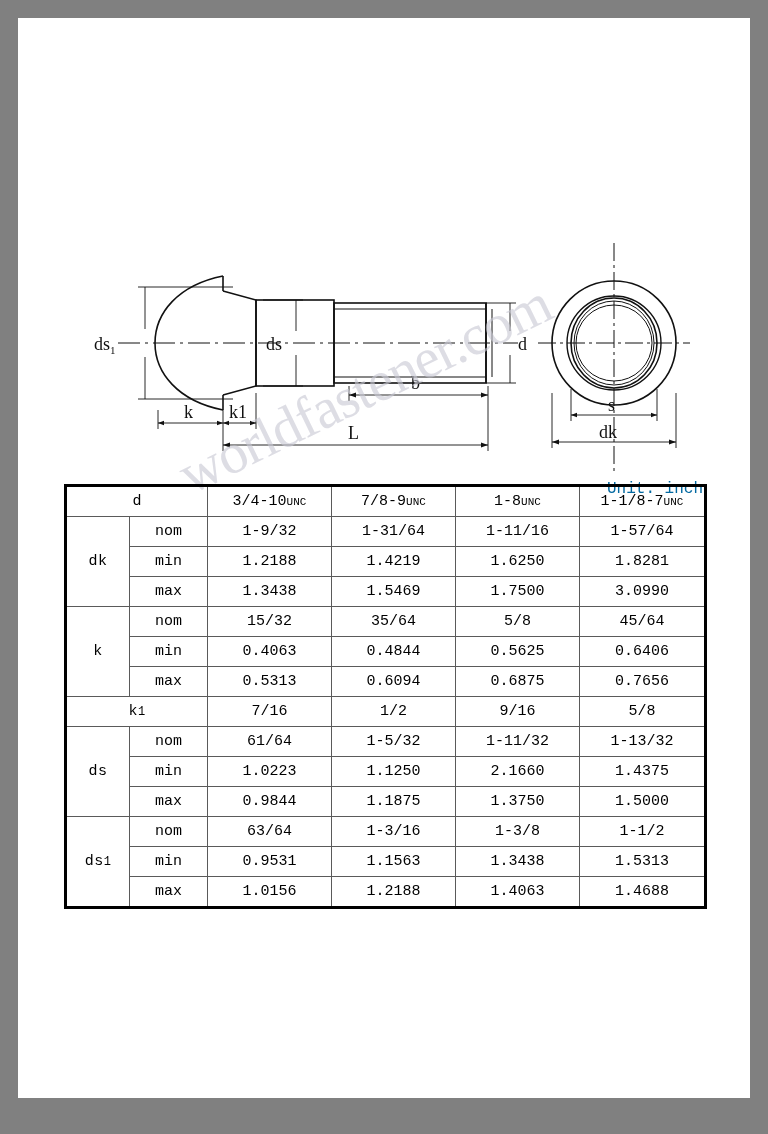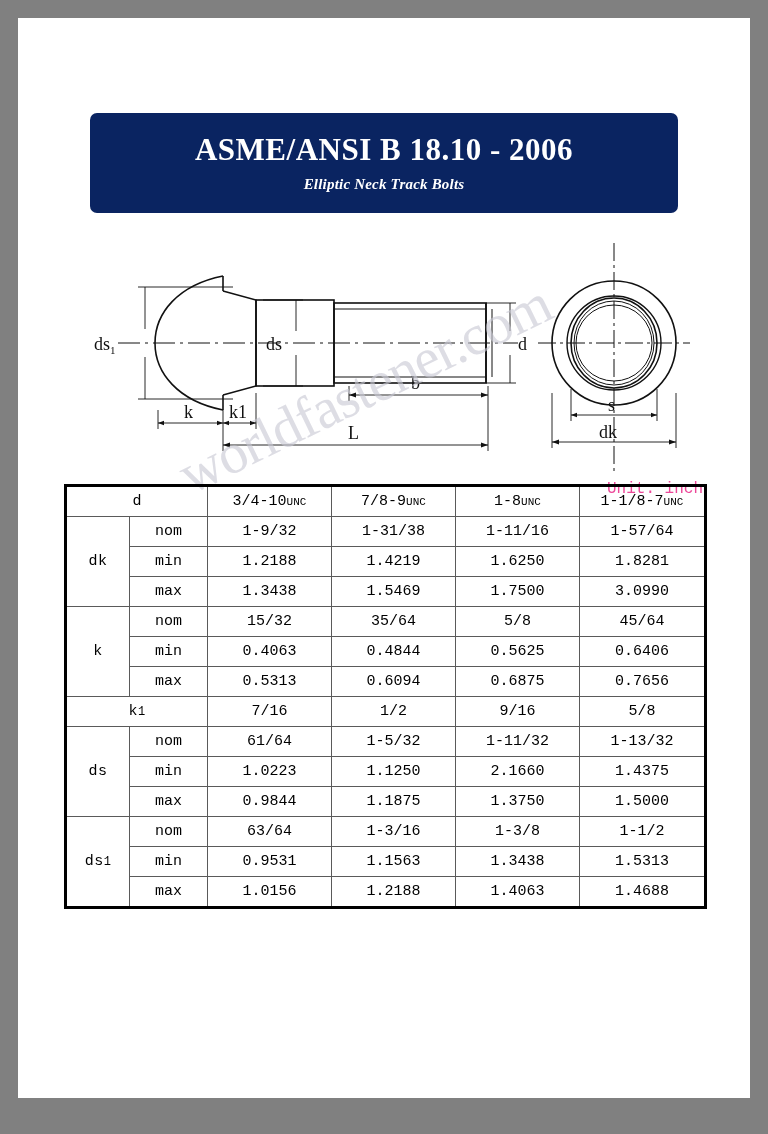--- a/index.html
+++ b/index.html
@@ -84,21 +84,21 @@
     font-size:11px;
     fill:#111111;
   }
 
   
   .unit{
     position:absolute;
     right:47px;top:462px;
     font-family:"Liberation Mono", monospace;
     font-size:16px;
-    color:#ec4899;
+    color:#0369a1;
     z-index:6;
     letter-spacing:0px;
   }
 
   
   .tablewrap{
     position:absolute;
     left:46px;top:466px;
     width:640px;
     z-index:6;
@@ -152,24 +152,20 @@
   .grp-top td{border-top:2px solid #000000;}
   .k1row td{border-top:2px solid #000000;border-bottom:2px solid #000000;}
 </style>
 </head>
 <body>
 
 <div class="page">
 
   <div class="watermark">worldfastener.com</div>
 
-  <div class="banner">
-    <div class="banner-title">ASME/ANSI B 18.10 - 2006</div>
-    <div class="banner-sub">Elliptic Neck Track Bolts</div>
-  </div>
 
   <div class="drawing">
     <svg width="732" height="230" viewBox="0 0 732 230">
       <g stroke="#111111" fill="none" stroke-width="1.6">
 
         <path d="M 205 33 C 160 42, 137 70, 137 100 C 137 130, 160 158, 205 167"></path>
 
         <path d="M 205 33 L 205 48"></path>
         <path d="M 205 167 L 205 152"></path>
 
@@ -276,21 +272,21 @@
             <td class="dlbl" colspan="2">d</td>
             <td class="hdr"><span>3/4-10</span><span class="unc">UNC</span></td>
             <td class="hdr"><span>7/8-9</span><span class="unc">UNC</span></td>
             <td class="hdr"><span>1-8</span><span class="unc">UNC</span></td>
             <td class="hdr"><span>1-1/8-7</span><span class="unc">UNC</span></td>
           </tr>
           <tr class="grp-top">
             <td class="lbl" rowspan="3">dk</td>
             <td class="sublbl">nom</td>
             <td>1-9/32</td>
-            <td>1-31/38</td>
+            <td>1-31/64</td>
             <td>1-11/16</td>
             <td>1-57/64</td>
           </tr>
           <tr>
             <td class="sublbl">min</td>
             <td>1.2188</td>
             <td>1.4219</td>
             <td>1.6250</td>
             <td>1.8281</td>
           </tr>

